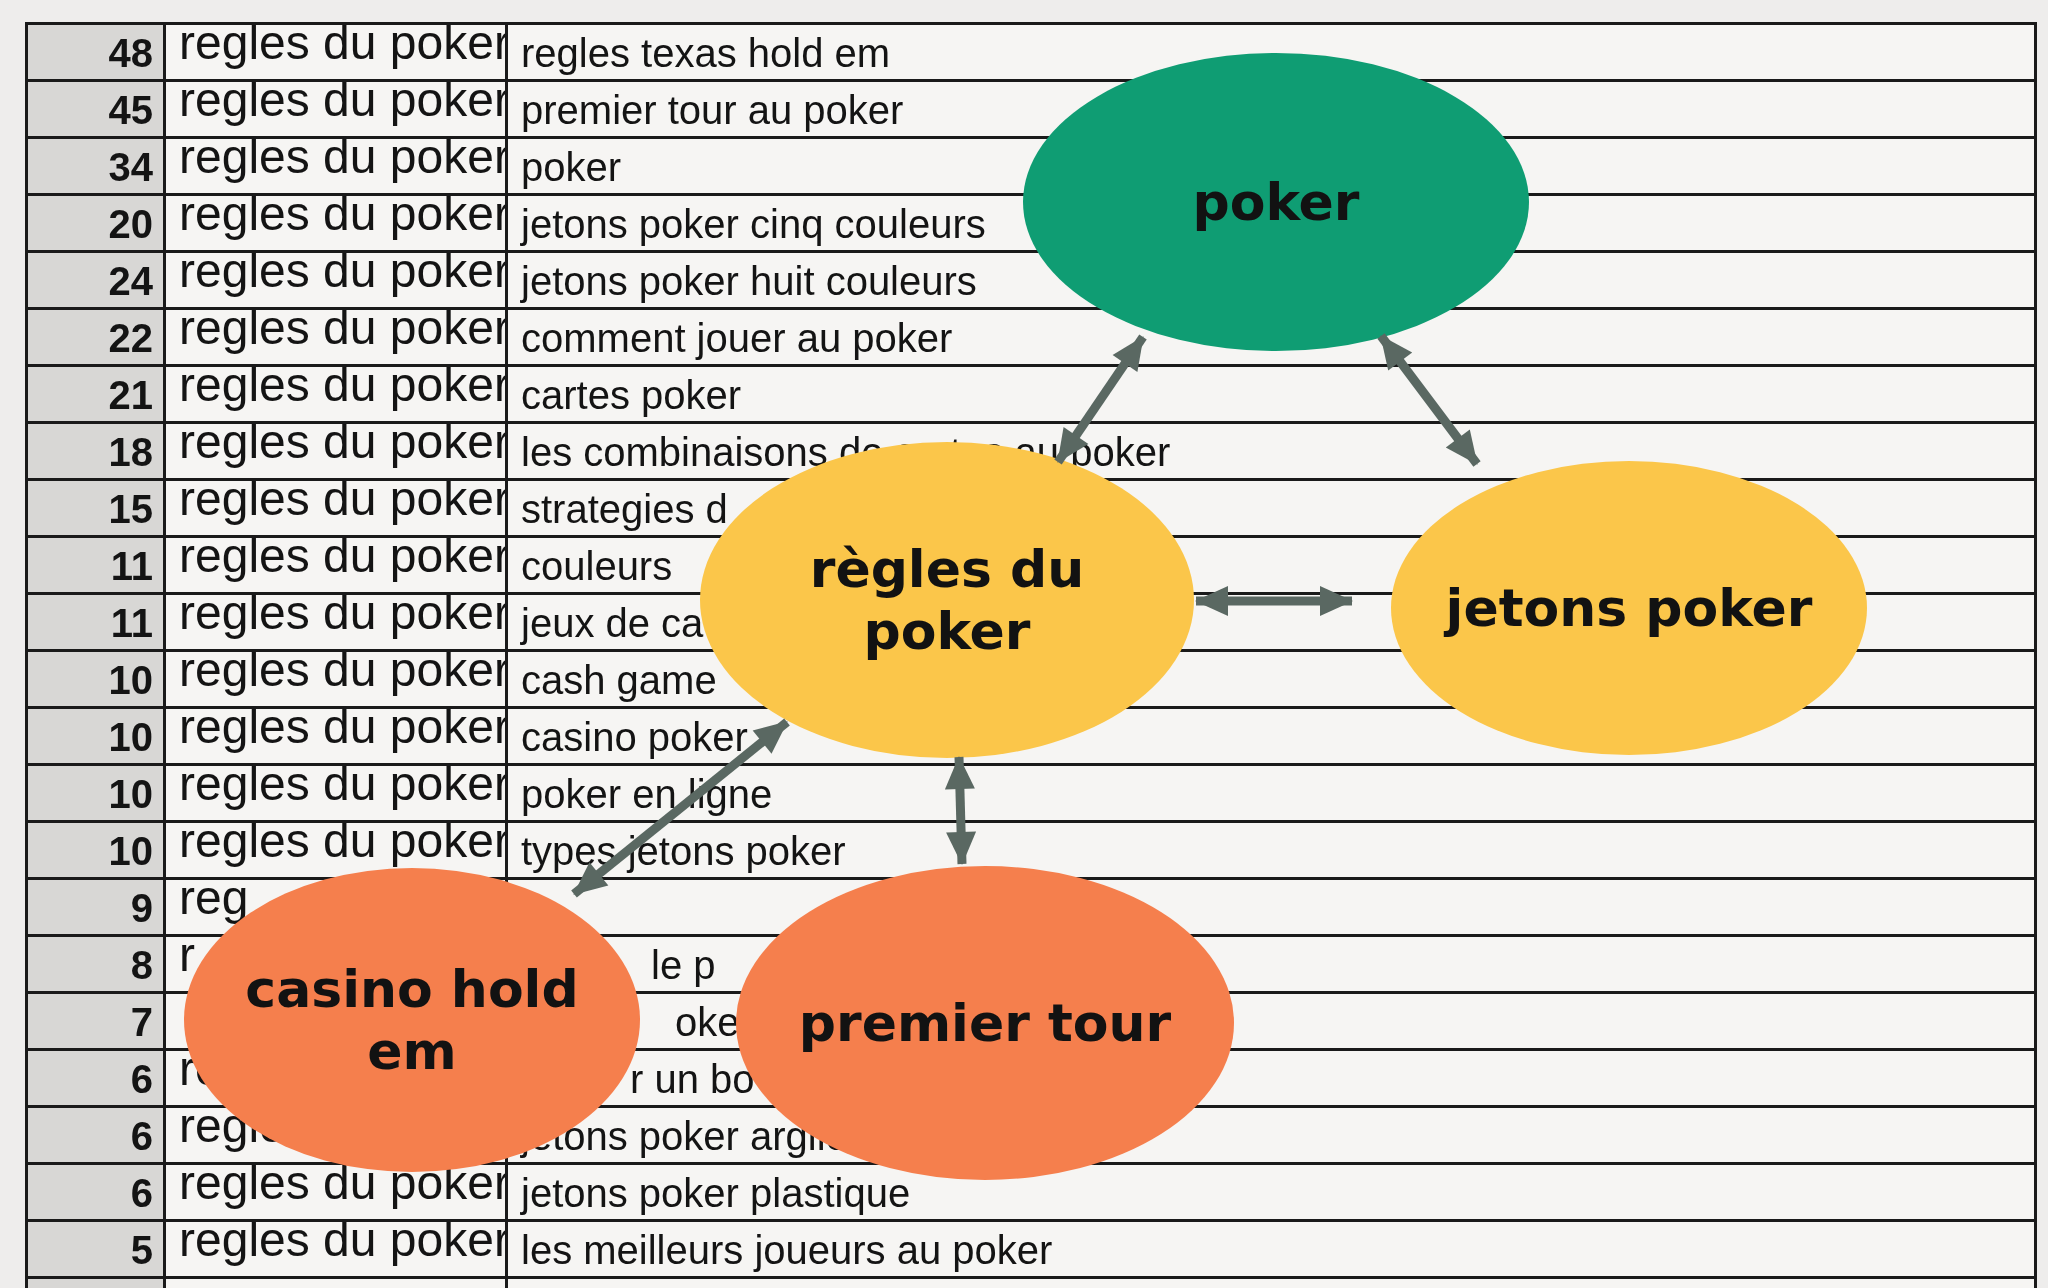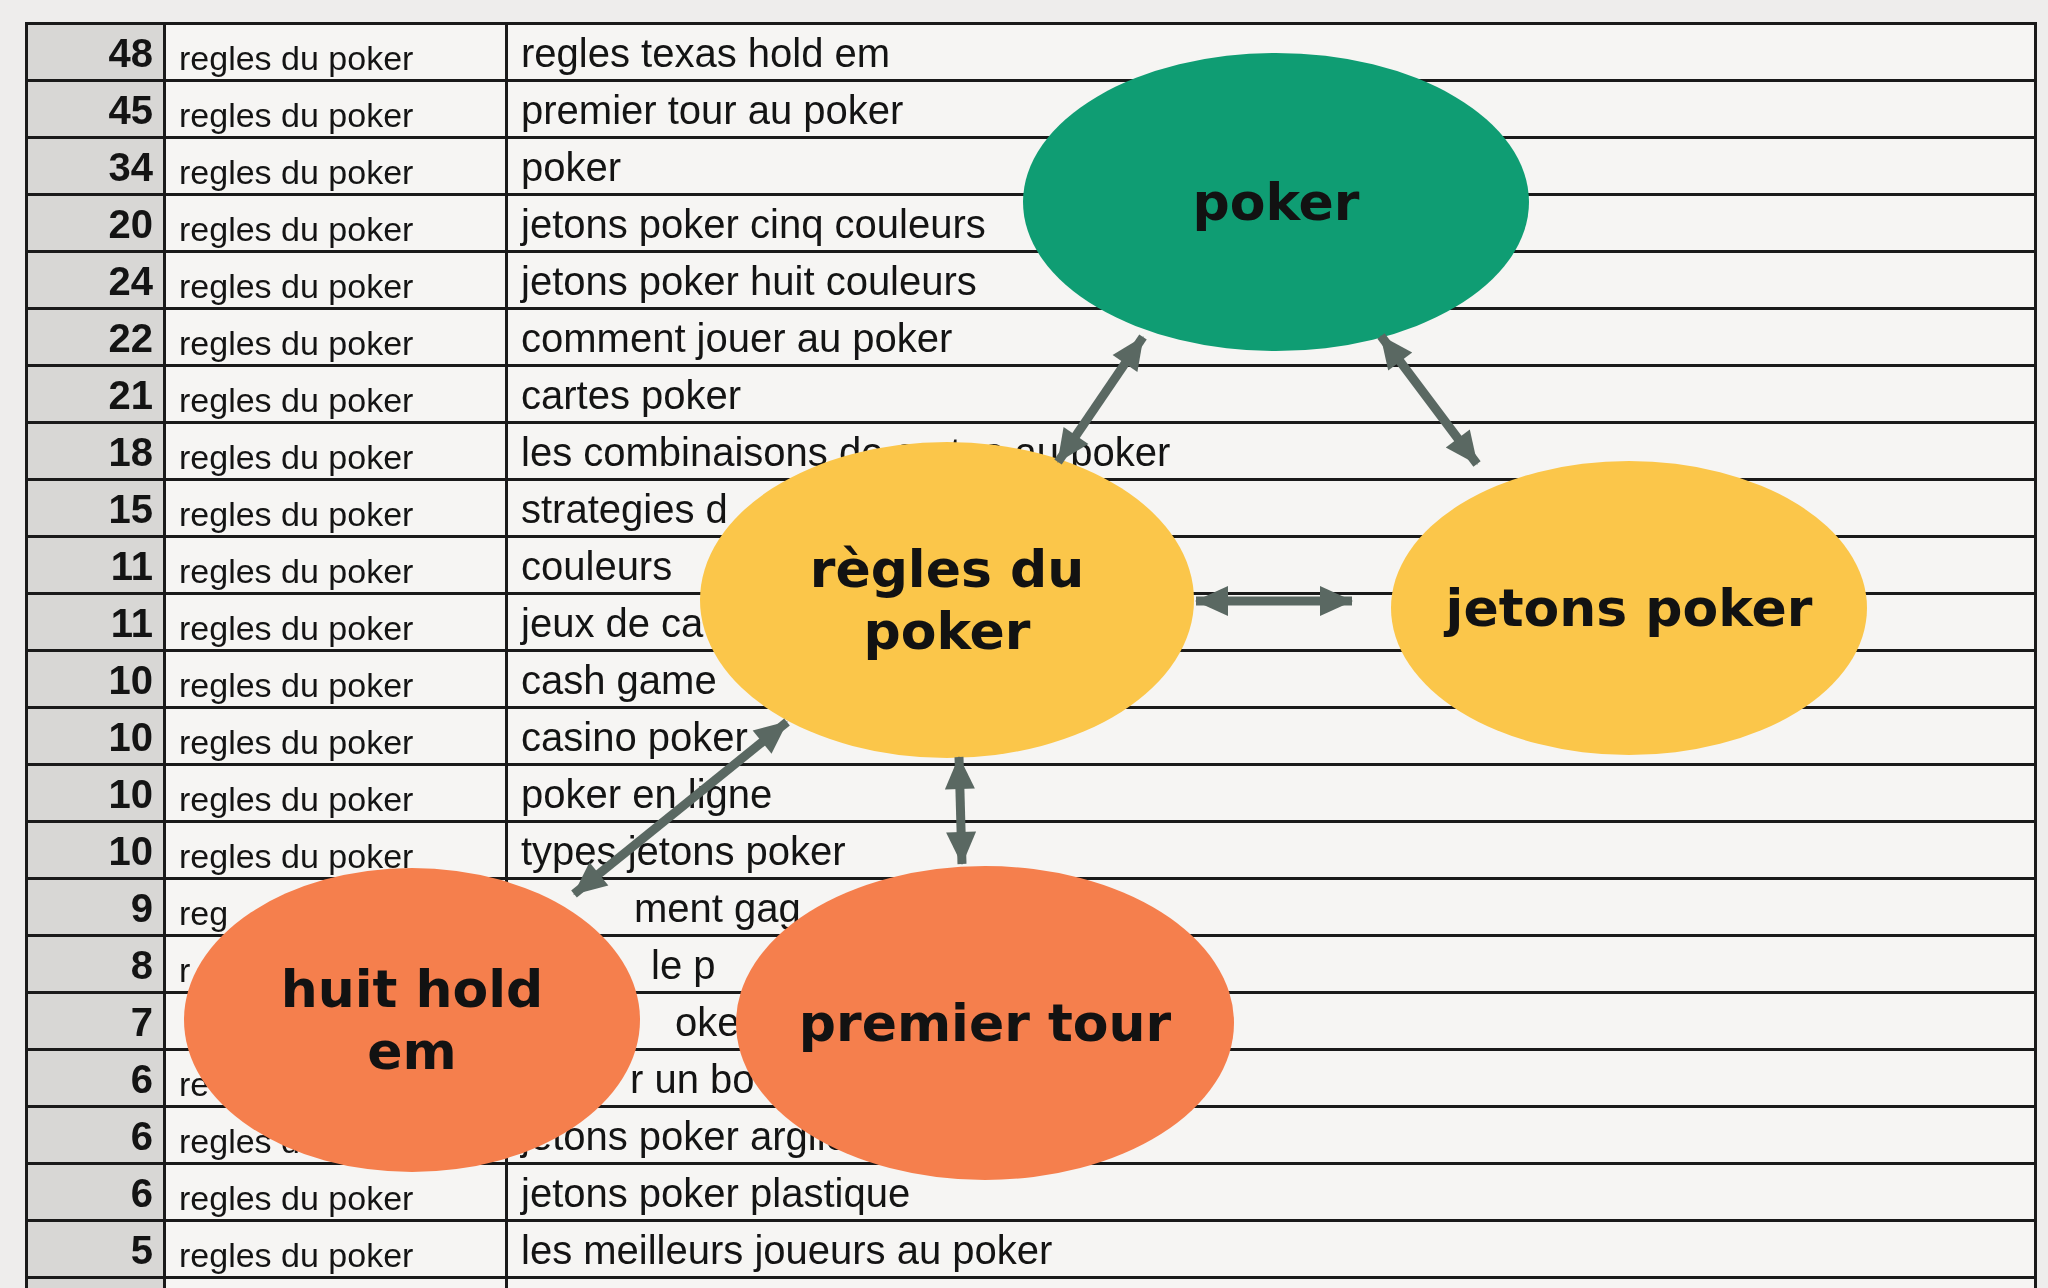--- a/index.html
+++ b/index.html
@@ -28,22 +28,22 @@
     width:138px;box-sizing:border-box;height:100%;
     background:#d8d7d5;border-right:3px solid #1a1a1a;
     display:flex;align-items:flex-end;justify-content:flex-end;
     padding:0 10px 5px 0;
     font-size:40px;font-weight:bold;line-height:42px;
   }
   .c-cat{
     width:342px;box-sizing:border-box;height:100%;
     border-right:3px solid #1a1a1a;
     display:flex;align-items:flex-end;
-    padding:0 0 0 13px;
-    font-size:34px;line-height:42px;white-space:nowrap;overflow:hidden;
+    padding:0 0 15px 13px;
+    font-size:48px;line-height:42px;white-space:nowrap;overflow:hidden;
   }
   .c-kw{
     flex:1;box-sizing:border-box;height:100%;
     display:flex;align-items:flex-end;
     padding:4px 0 5px 13px;
     font-size:40px;line-height:42px;white-space:nowrap;overflow:hidden;
   }
   
   .bubble{
     position:absolute;border-radius:50%;
@@ -141,21 +141,20 @@
         <div class="c-kw">poker en ligne</div>
       </div>
       <div class="t-row">
         <div class="c-num">10</div>
         <div class="c-cat">regles du poker</div>
         <div class="c-kw">types jetons poker</div>
       </div>
       <div class="t-row">
         <div class="c-num">9</div>
         <div class="c-cat">reg</div>
-        <div class="c-kw" style="padding-left: 126px;">ment gag</div>
       </div>
       <div class="t-row">
         <div class="c-num">8</div>
         <div class="c-cat">r</div>
         <div class="c-kw" style="padding-left: 143px;">le p</div>
       </div>
       <div class="t-row">
         <div class="c-num">7</div>
         <div class="c-cat"></div>
         <div class="c-kw" style="padding-left: 167px;">oke</div>
@@ -191,21 +190,21 @@
     <span class="bubble-label">poker</span>
   </div>
   <div class="bubble" id="b-regles" style="background: rgb(251, 198, 74);">
     <span class="bubble-label">règles du
 poker</span>
   </div>
   <div class="bubble" id="b-jetons" style="background: rgb(251, 198, 74);">
     <span class="bubble-label">jetons poker</span>
   </div>
   <div class="bubble" id="b-texas" style="background: rgb(245, 127, 77);">
-    <span class="bubble-label">huit hold
+    <span class="bubble-label">casino hold
 em</span>
   </div>
   <div class="bubble" id="b-premier" style="background: rgb(245, 127, 77);">
     <span class="bubble-label">premier tour</span>
   </div>
 
   <svg class="edges-svg" width="2048" height="1288" viewBox="0 0 2048 1288">
     <defs>
       <marker id="ah" markerUnits="userSpaceOnUse" markerWidth="38" markerHeight="34" refX="33" refY="16" orient="auto-start-reverse">
         <path id="ah-path" d="M1,1 L34,16 L1,31 Z" fill="#5a6862"></path>

